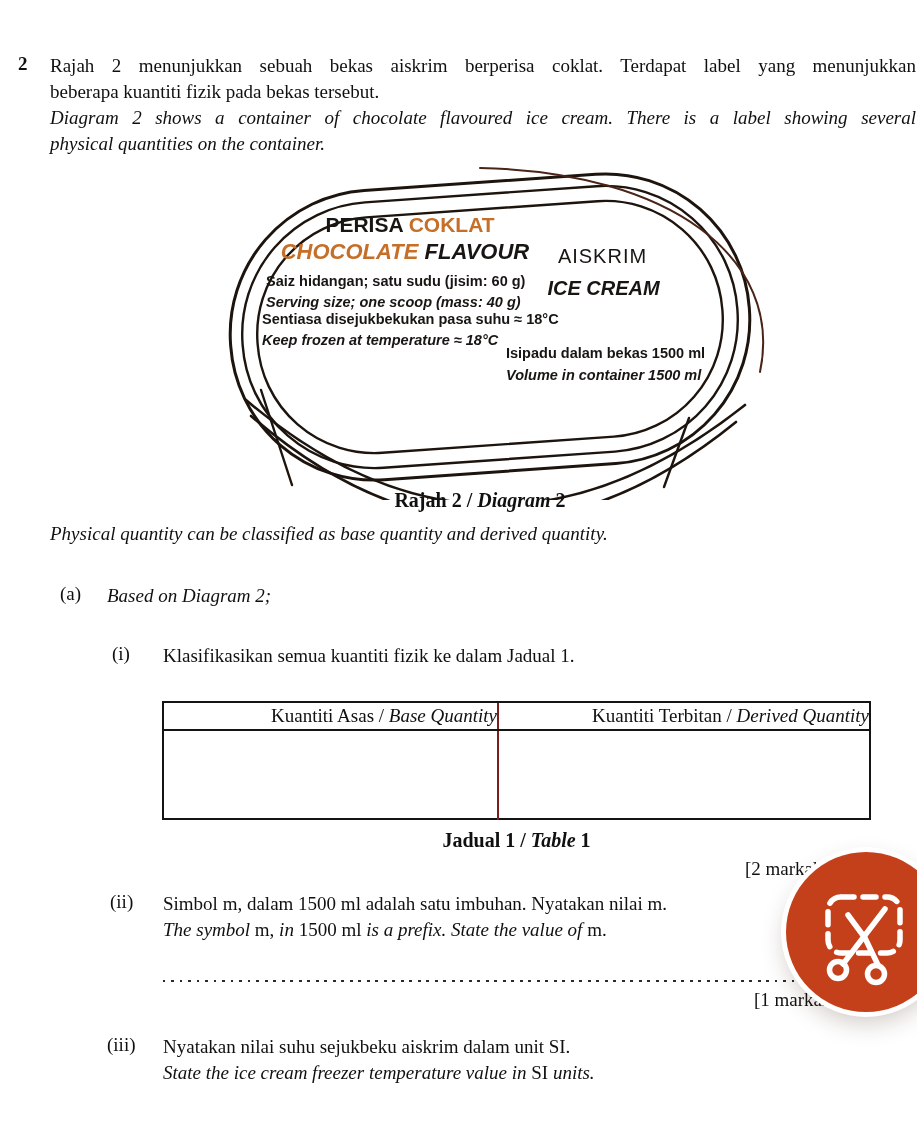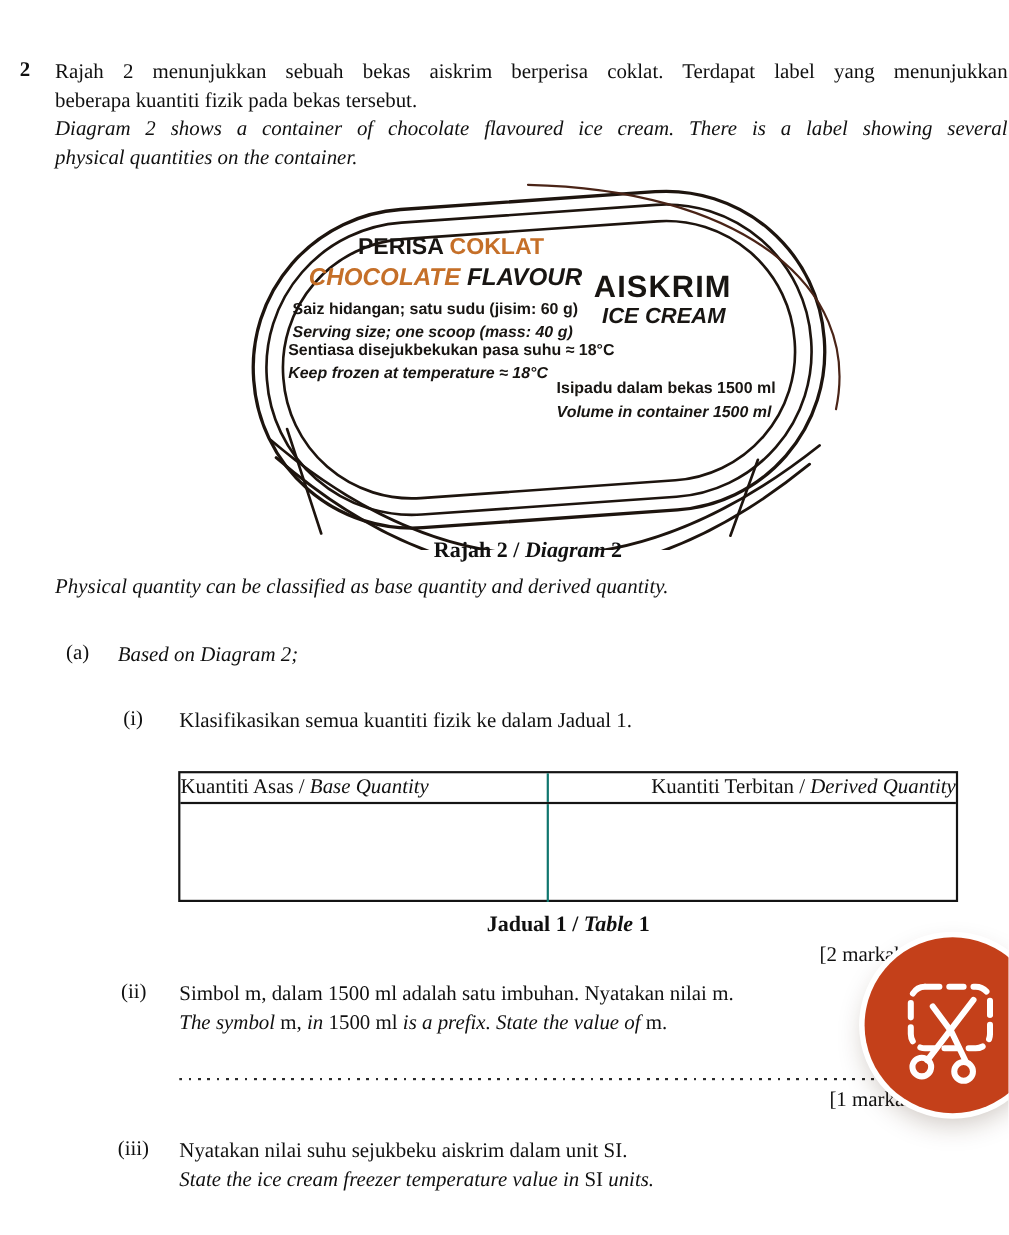--- a/index.html
+++ b/index.html
@@ -11,42 +11,42 @@
 
   .qnum{position:absolute;left:18px;top:53px;font-weight:bold;}
   .para{position:absolute;left:50px;top:53px;width:866px;}
 
   .diagram{position:absolute;left:150px;top:160px;width:640px;height:340px;}
   .diagram svg{position:absolute;left:0;top:0;}
   .dl{position:absolute;font-family:"Liberation Sans", sans-serif;color:#181512;white-space:nowrap;}
   .d-center{text-align:center;}
   .d-perisa{left:120px;top:53px;width:280px;font-size:21px;font-weight:800;}
   .d-choc{left:105px;top:79px;width:300px;font-size:22px;font-weight:800;font-style:italic;}
-  .d-aiskrim{left:380px;top:85px;width:145px;font-size:28px;font-weight:700;letter-spacing:1px;}
+  .d-aiskrim{left:380px;top:85px;width:145px;font-size:20px;font-weight:400;letter-spacing:1px;}
   .d-icecream{left:356px;top:117px;width:195px;font-size:20px;font-weight:800;font-style:italic;}
   .d-small{font-size:14.5px;font-weight:600;}
   .d-saiz{left:116px;top:113px;}
   .d-serving{left:116px;top:134px;font-style:italic;}
   .d-sentiasa{left:112px;top:151px;}
   .d-keep{left:112px;top:172px;font-style:italic;}
   .d-isipadu{left:356px;top:185px;}
   .d-volume{left:356px;top:207px;font-style:italic;}
   .orange{color:#C56F28;}
 
   .cap1{position:absolute;left:150px;top:489px;width:660px;text-align:center;font-weight:bold;font-size:20px;}
   .intro{position:absolute;left:50px;top:521px;width:866px;}
   .qa-label{position:absolute;left:60px;top:583px;}
   .qa-text{position:absolute;left:107px;top:583px;}
   .qi-label{position:absolute;left:112px;top:643px;}
   .qi-text{position:absolute;left:163px;top:643px;}
 
   .tbl{position:absolute;left:162px;top:701px;width:709px;height:119px;border:2px solid #141414;box-sizing:border-box;}
   .tbl .hrow{display:flex;height:26px;border-bottom:2px solid #141414;}
   .tbl .brow{display:flex;height:89px;}
-  .tbl .cl{width:335px;border-right:2px solid #0f766e;box-sizing:border-box;text-align:left;line-height:25px;}
+  .tbl .cl{width:335px;border-right:2px solid #7f1d1d;box-sizing:border-box;text-align:right;line-height:25px;}
   .tbl .cr{flex:1;text-align:right;line-height:25px;}
   .cap2{position:absolute;left:162px;top:829px;width:709px;text-align:center;font-weight:bold;font-size:20px;}
   .marks1{position:absolute;left:745px;top:858px;white-space:nowrap;}
   .qii-label{position:absolute;left:110px;top:891px;}
   .qii-text{position:absolute;left:163px;top:891px;}
   .dotline{position:absolute;left:163px;top:968px;width:742px;height:14px;
            background:repeating-linear-gradient(90deg,#2b2b2b 0 2.5px,transparent 2.5px 8.5px);
            background-size:100% 2.5px;background-position:0 100%;background-repeat:no-repeat;}
   .marks2{position:absolute;left:754px;top:989px;white-space:nowrap;}
   .qiii-label{position:absolute;left:107px;top:1034px;}

